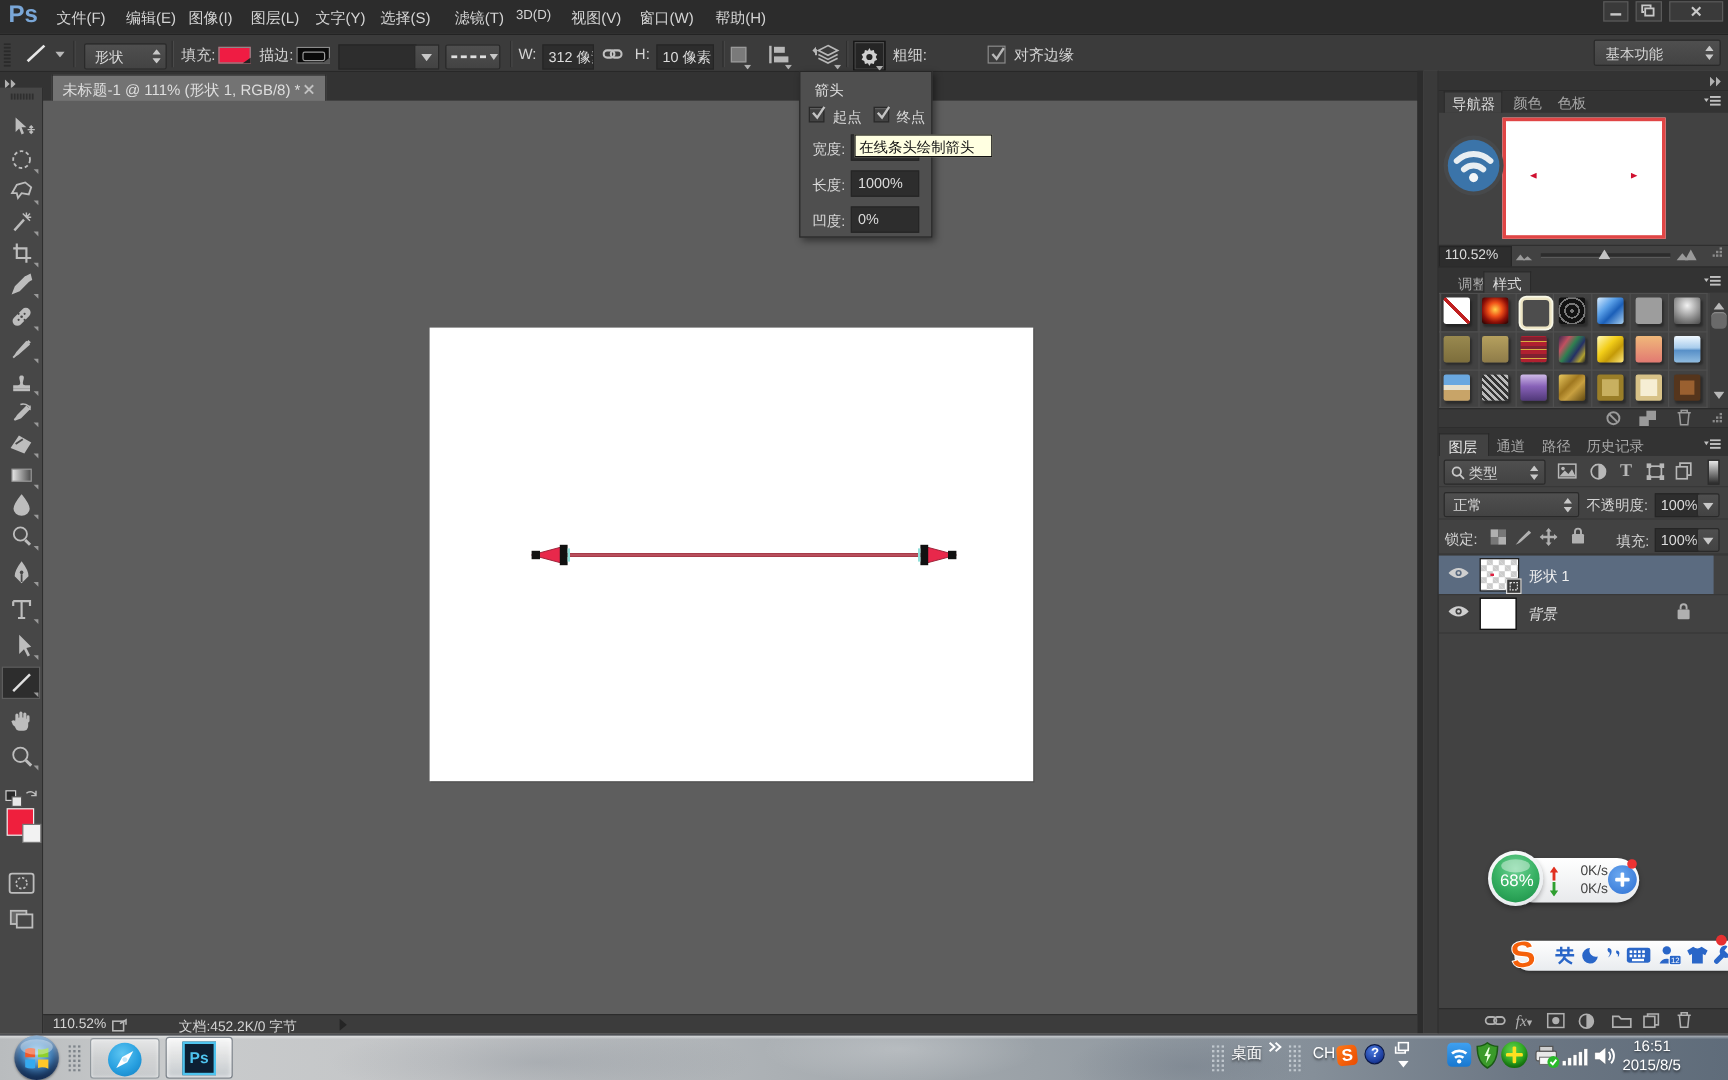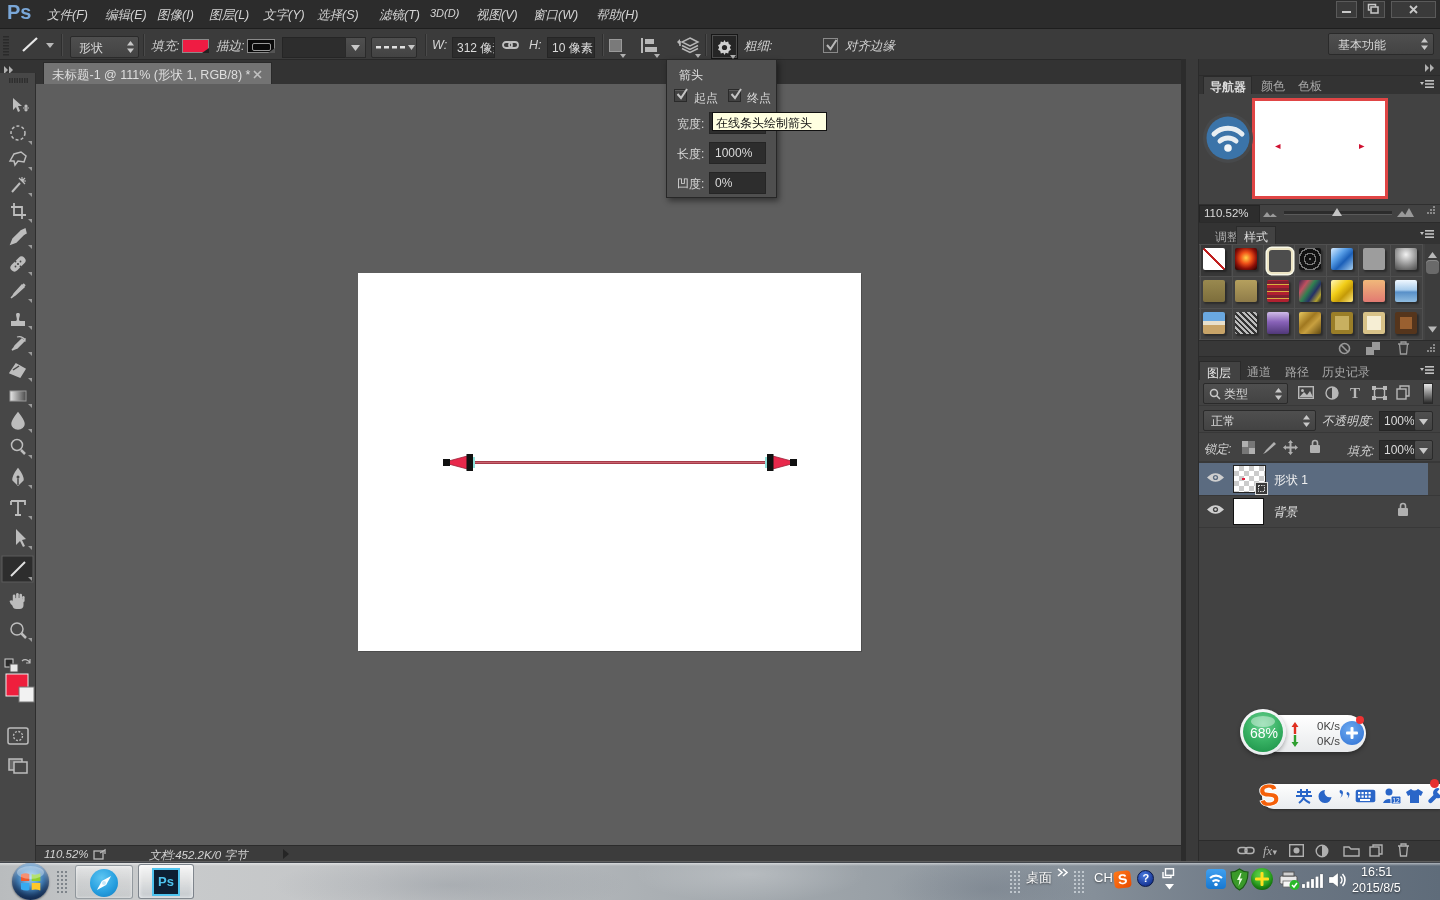--- a/index.html
+++ b/index.html
@@ -1,16 +1,16 @@
 <!DOCTYPE html>
 <html><head><meta charset="utf-8"><style>
 html,body{margin:0;padding:0;background:#000;}
 #scr{position:relative;width:1440px;height:900px;overflow:hidden;font-family:"Liberation Sans",sans-serif;background:#5e5e5e;}
 .abs{position:absolute;}
-.txt{color:#d4d4d4;font-size:12px;white-space:nowrap;font-style:italic;}
+.txt{color:#d4d4d4;font-size:12px;white-space:nowrap;}
 .fld{position:absolute;background:#2d2d2d;border:1px solid #252525;color:#dcdcdc;font-size:12px;white-space:nowrap;overflow:hidden;}
 .raised{position:absolute;background:linear-gradient(#4f4f4f,#434343);border:1px solid #2a2a2a;border-radius:2px;color:#d8d8d8;font-size:12px;white-space:nowrap;}
 .sep{position:absolute;width:1px;background:#2e2e2e;box-shadow:1px 0 0 #4a4a4a;}
 .sw{position:absolute;width:22px;height:22px;border-radius:2px;box-shadow:1.5px 2px 2px rgba(0,0,0,0.35);}
 svg{display:block;}
 </style></head>
 <body>
 <div id="scr">
 
 <div class="abs" id="menubar" style="left:0;top:0;width:1440px;height:28px;background:#2c2c2c;">
@@ -361,21 +361,21 @@
 
 <div class="abs" id="rightcol" style="left:1199px;top:59px;width:241px;height:802px;background:#424242;">
 
  <div class="abs" style="left:0;top:0;width:241px;height:17px;background:#333;border-bottom:1px solid #2b2b2b;box-sizing:border-box;"></div>
  <svg class="abs" style="left:226px;top:5px;" width="11" height="8">
         <path d="M0 0 l4 4 -4 4 z M5 0 l4 4 -4 4 z" fill="#b0b0b0"></path>
       </svg>
 
  <div class="abs" style="left:0;top:17px;width:241px;height:18px;background:#333;"></div>
  <div class="abs" style="left:4px;top:17px;width:49px;height:18px;background:#424242;border:1px solid #2a2a2a;border-bottom:none;box-sizing:border-box;">
-        <span style="position:absolute;left:6px;top:2px;font-size:12px;color:#dcdcdc;white-space:nowrap;font-weight:bold;">导航器</span>
+        <span style="position:absolute;left:6px;top:2px;font-size:12px;color:#dcdcdc;white-space:nowrap;">导航器</span>
       </div>
  <span class="abs" style="left:62px;top:19px;font-size:12px;color:#a8a8a8;white-space:nowrap;">颜色</span>
  <span class="abs" style="left:99px;top:19px;font-size:12px;color:#a8a8a8;white-space:nowrap;">色板</span>
  <svg class="abs" style="left:221px;top:21px;" width="14" height="9">
         <path d="M0 2 l4 0 -2 3 z" fill="#c0c0c0"></path>
         <g fill="#c0c0c0">
           <rect x="5" y="0" width="9" height="1.6"></rect>
           <rect x="5" y="3.2" width="9" height="1.6"></rect>
           <rect x="5" y="6.4" width="9" height="1.6"></rect>
         </g>

